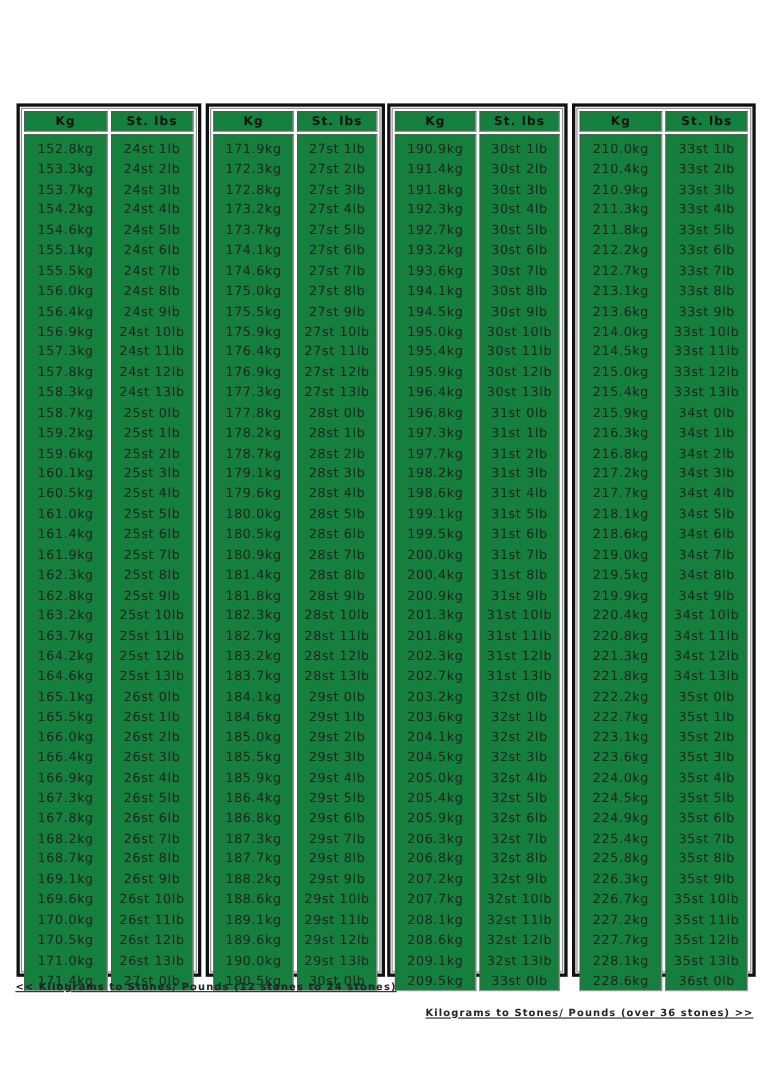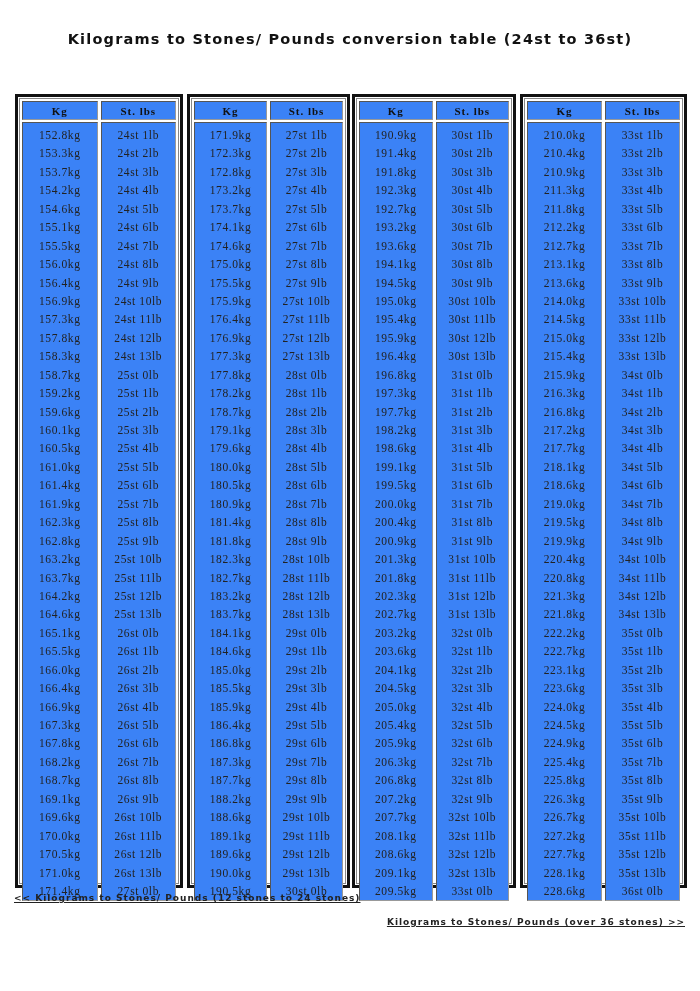--- a/index.html
+++ b/index.html
@@ -2,34 +2,33 @@
 <html><head>
 <meta charset="utf-8">
 <style>
   html, body { margin: 0; padding: 0; background: #ffffff; }
   body { width: 700px; height: 991px; position: relative; font-family: "DejaVu Sans", sans-serif; color: #222; overflow: hidden; }
   .title { position: absolute; top: 30px; left: 0; width: 700px; text-align: center; font-weight: bold; font-size: 14.5px; letter-spacing: 1.2px; line-height: 19px; color: #111; }
   .title a { color: #111; font-style: italic; text-decoration: underline; }
   .tables { position: absolute; top: 94px; left: 15px; width: 672px; height: 794px; }
   .tbl { position: absolute; top: 0; height: 794px; box-sizing: border-box; border: 3px solid #111; padding: 1px; }
   .tbl-inner { width: 100%; height: 100%; box-sizing: border-box; border: 1px solid #888; padding: 2px; display: grid; grid-template-columns: 1fr 1fr; grid-template-rows: 19px 1fr; gap: 2px 3px; }
-  .cell { box-sizing: border-box; border: 1px solid #555; border-right-color: #999; border-bottom-color: #999; background: #3b82f6; font-family: Liberation Serif, serif; }
+  .cell { box-sizing: border-box; border: 1px solid #555; border-right-color: #999; border-bottom-color: #999; background: #15803d; }
   .hcell { display: flex; align-items: center; justify-content: center; font-weight: bold; font-size: 11px; letter-spacing: 1px; color: #111; }
   .bcell { padding-top: 3px; }
   .row { height: 18.45px; line-height: 18.45px; text-align: center; font-size: 11.5px; letter-spacing: 0.6px; color: #222; white-space: nowrap; }
   .links { position: absolute; top: 893px; left: 0; width: 700px; font-size: 9px; font-weight: bold; letter-spacing: 1px; }
   .links a { color: #222; position: absolute; white-space: nowrap; }
   .link-prev { left: 14px; }
   .link-next { right: 15px; margin-top: 24px; }
 </style>
 </head>
 <body>
 
 <div class="title">
-  <div>Kilograms to Stones/ Pounds conversion table (24st to 36st)</div>
 </div>
 
 <div class="tables">
   <div class="tbl" style="left:0; width:168px;">
       <div class="tbl-inner">
         <div class="cell hcell">Kg</div>
         <div class="cell hcell">St. lbs</div>
         <div class="cell bcell">
           <div class="row">152.8kg</div>
           <div class="row">153.3kg</div>

